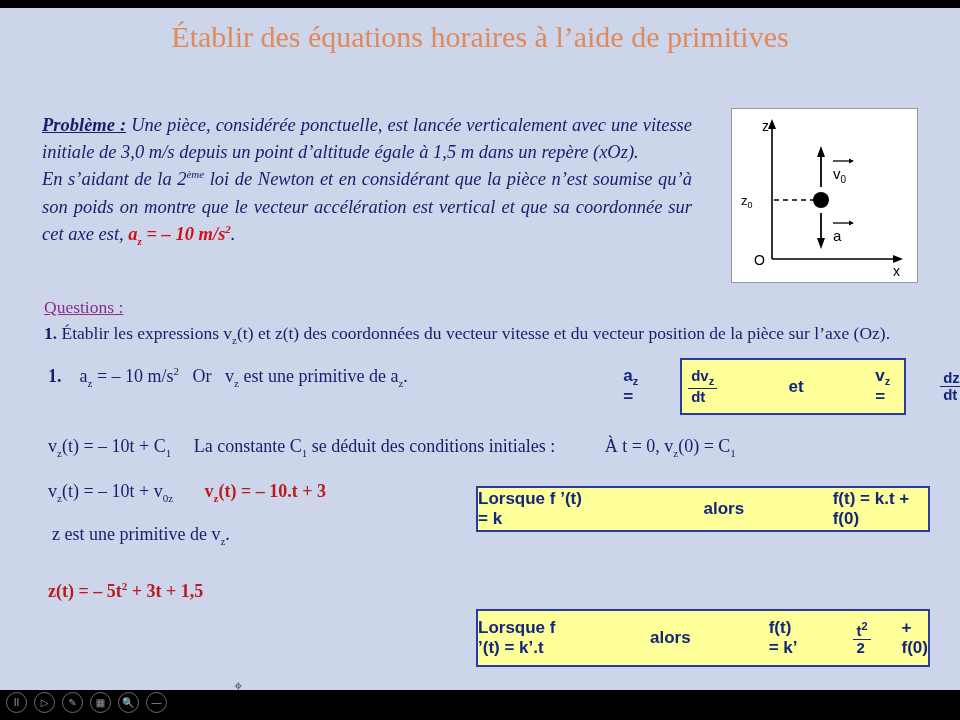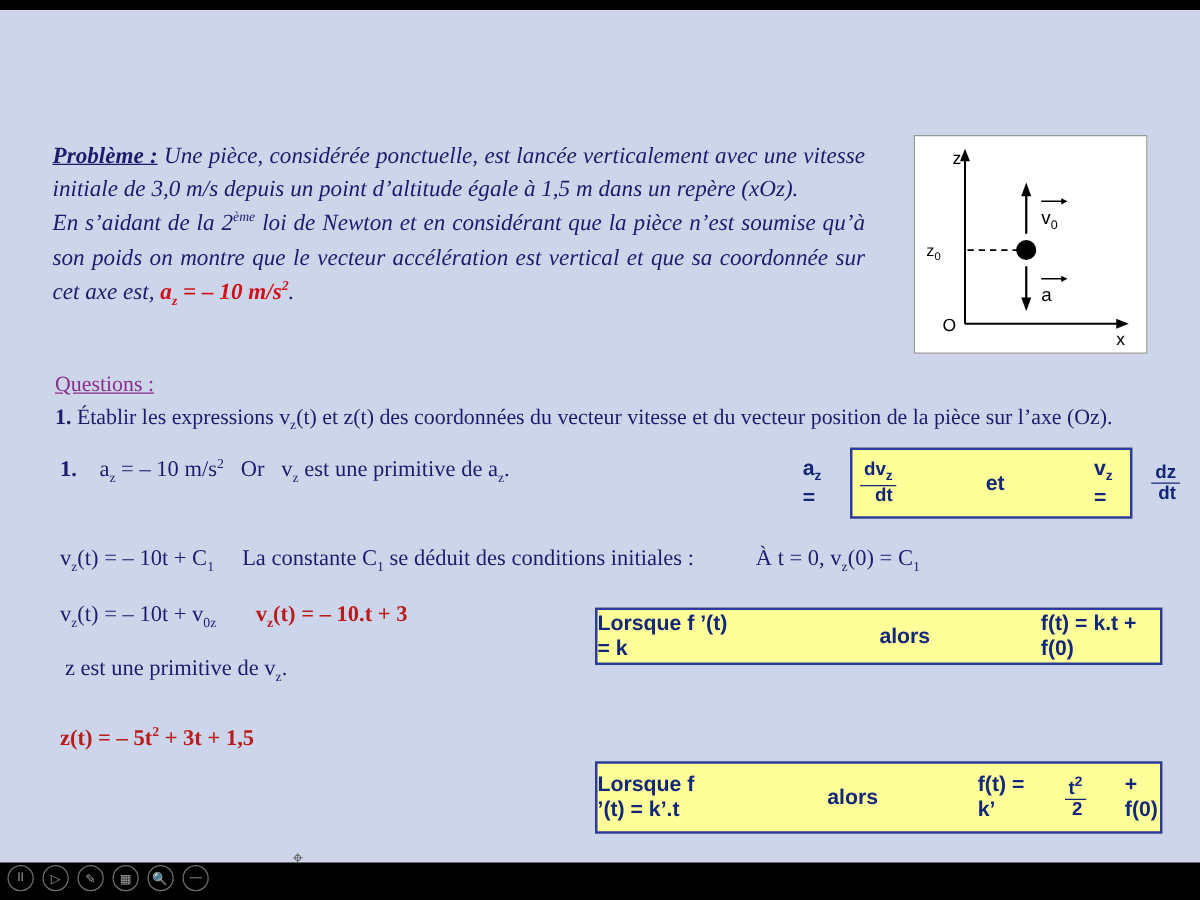--- a/index.html
+++ b/index.html
@@ -78,41 +78,42 @@
     border:2px solid #2a3a9e;
     color:#12277a;
     font-family:"Liberation Sans", sans-serif;
     font-weight:bold;
     display:flex;align-items:center;justify-content:center;gap:31px;
   }
   #ybox-def{left:680px;top:358px;width:222px;height:53px;font-size:17px;}
   #ybox-k{left:476px;top:486px;width:450px;height:42px;font-size:17px;}
   #ybox-kt{left:476px;top:609px;width:450px;height:54px;font-size:17px;}
 
-  .frac{display:inline-flex;flex-direction:column;align-items:flex-end;vertical-align:middle;line-height:1.05;}
+  .frac{display:inline-flex;flex-direction:column;align-items:flex-start;vertical-align:middle;line-height:1.05;margin-left:19px;}
   .frac .num{border-bottom:1.4px solid #12277a;padding:0 3px;font-size:15px;}
   .frac .den{padding:0 3px;font-size:15px;}
 
   
   #controls{position:absolute;left:6px;bottom:2px;height:26px;display:flex;gap:7px;}
   .ctl{
     width:19px;height:19px;border-radius:50%;
     border:1px solid #6f6f6f;color:#9a9a9a;
     font-size:10px;display:flex;align-items:center;justify-content:center;
     font-family:"Liberation Sans", sans-serif;
   }
   #cursor{position:absolute;left:234px;top:678px;color:#555;font-size:15px;}
 </style>
 </head>
 <body>
 
 <div id="slide">
 
   <div class="bar top"></div>
 
+  <div id="title">Établir des équations horaires à l’aide de primitives</div>
 
   <div id="problem">
     <span class="lbl">Problème :</span><span> Une pièce, considérée ponctuelle, est lancée verticalement avec une vitesse initiale de 3,0 m/s depuis un point d’altitude égale à 1,5 m dans un repère (xOz).</span><br>
     <span>En s’aidant de la 2</span><sup class="sm">ème</sup><span> loi de Newton et en considérant que la pièce n’est soumise qu’à son poids on montre que le vecteur accélération est vertical et que sa coordonnée sur cet axe est, </span><span class="red"><span>a</span><sub class="sm">z</sub><span> = – 10 m/s</span><sup class="sm">2</sup></span><span>.</span>
   </div>
 
   <div id="figure">
     <svg width="183" height="171" viewBox="0 0 183 171">
 
       <line x1="40" y1="150" x2="40" y2="18" stroke="#000" stroke-width="1.6"></line>

